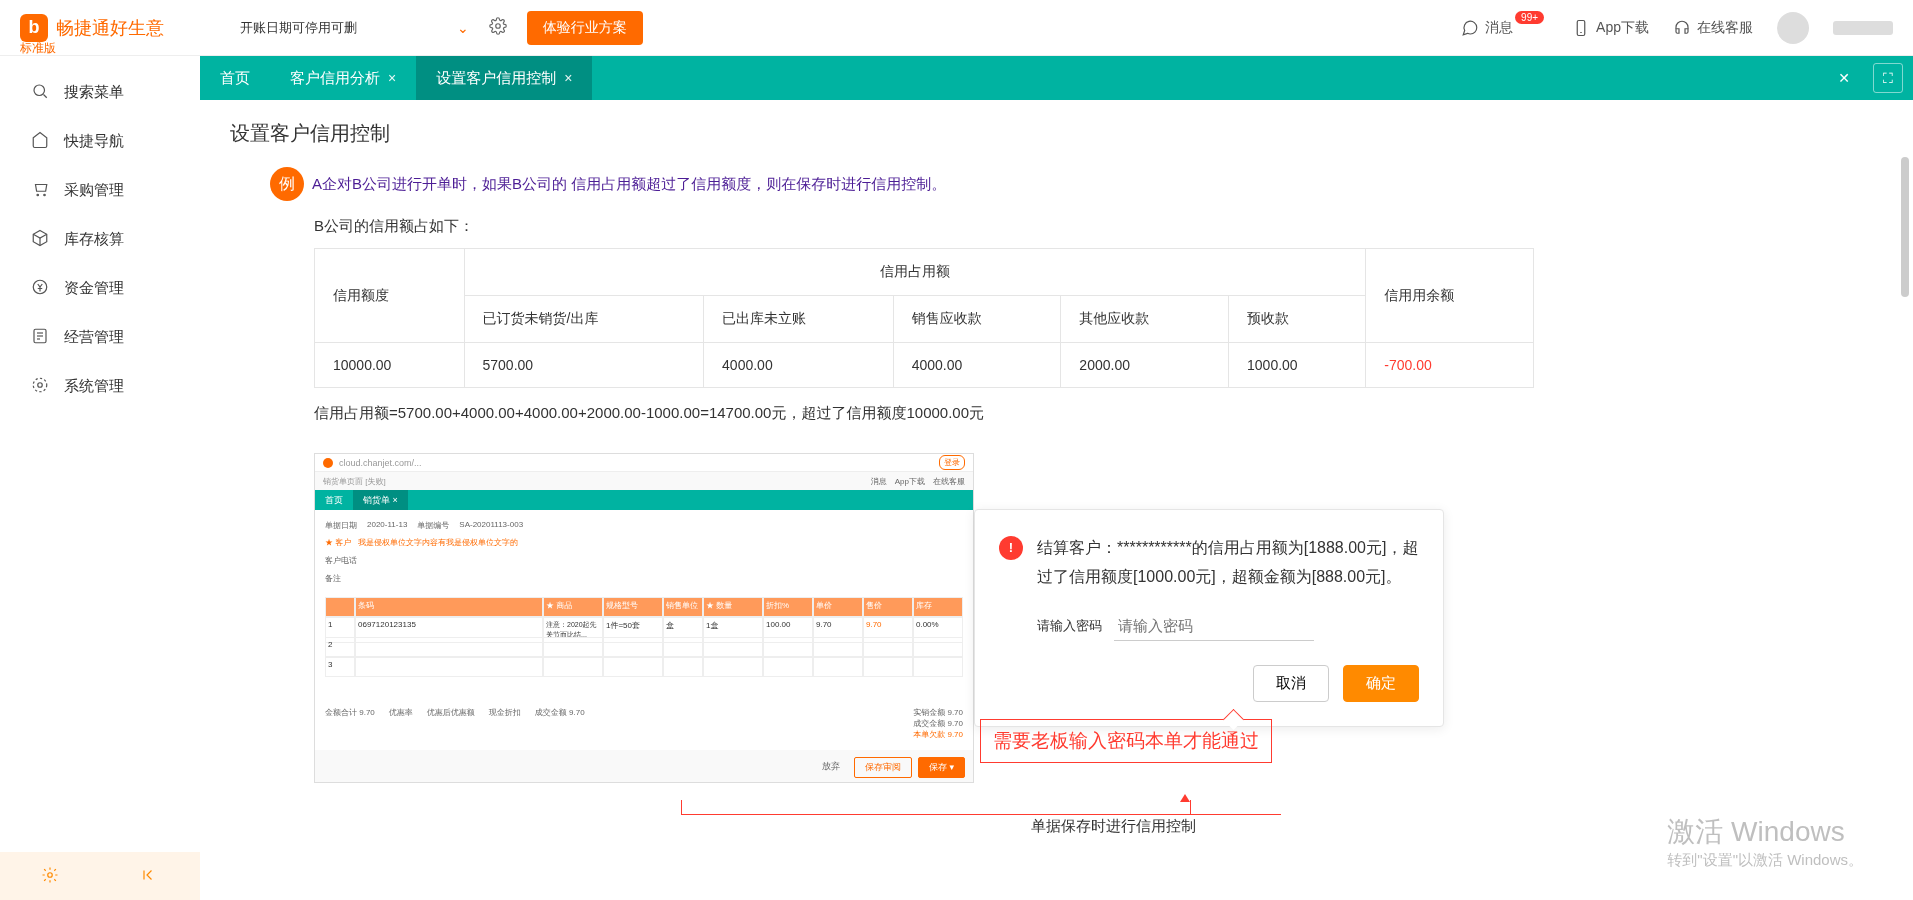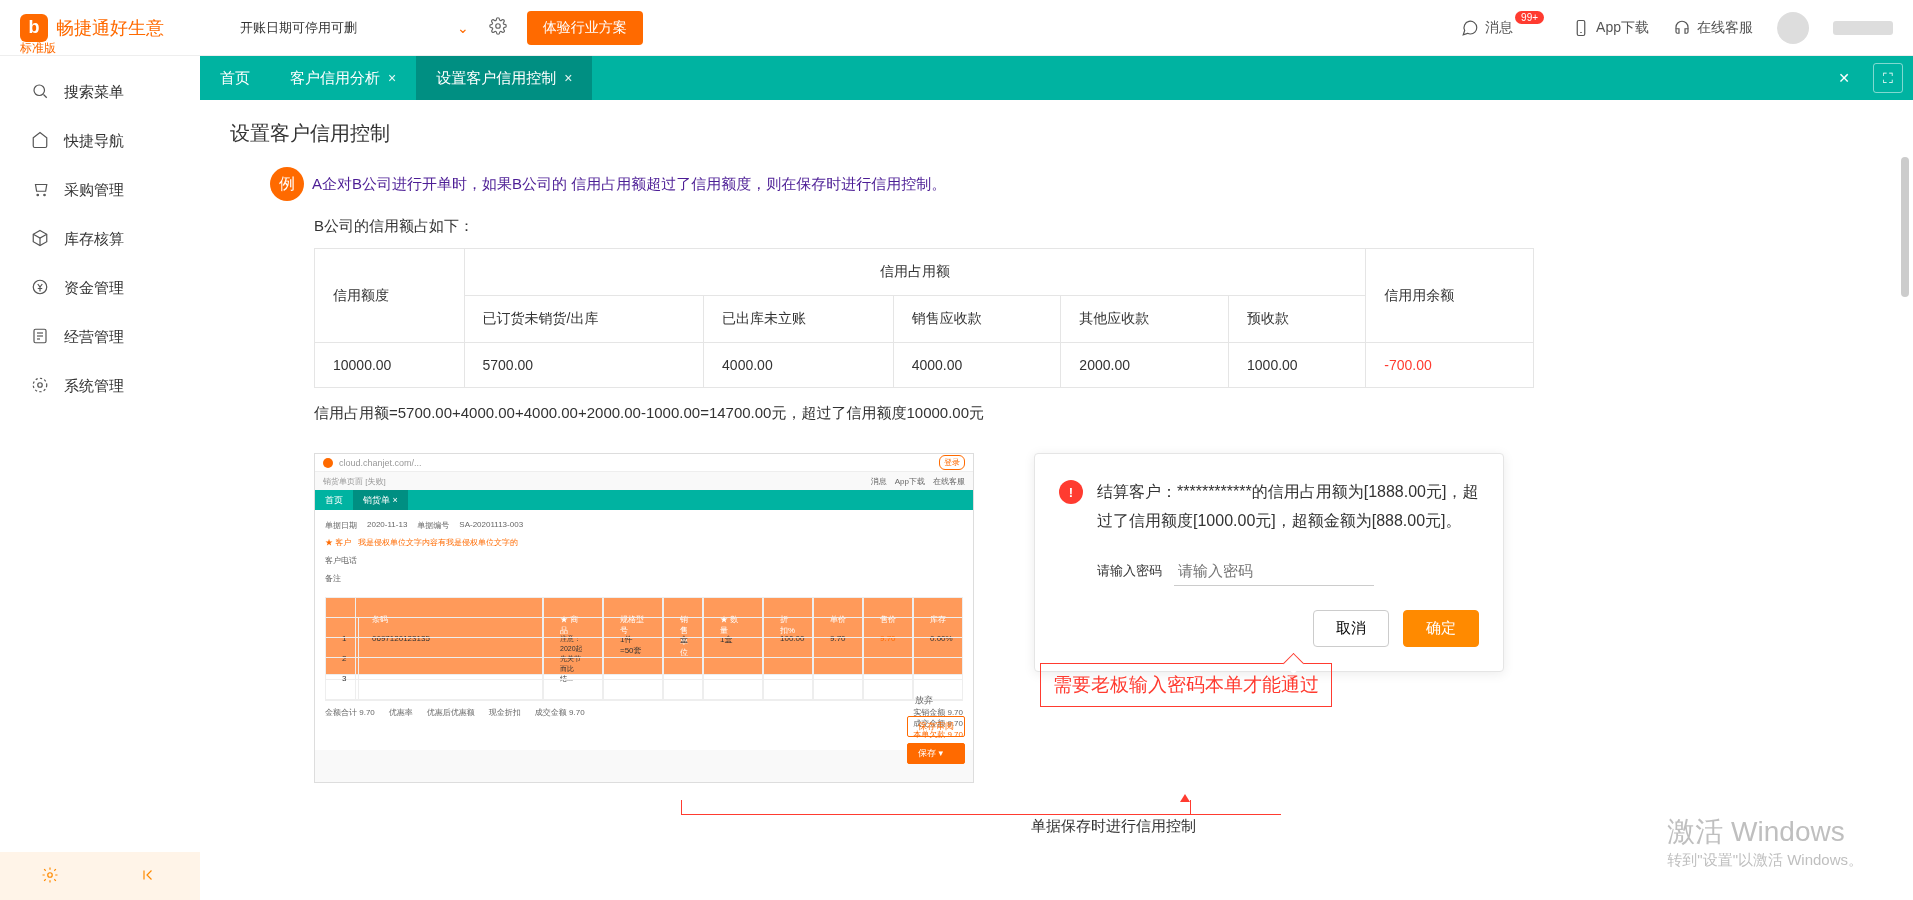--- a/index.html
+++ b/index.html
@@ -47,32 +47,32 @@
 
 .sub-text { font-size: 15px; margin: 16px 0 12px 44px; }
 
 table.credit { border-collapse: collapse; width: 100%; margin-left: 0; max-width: 1220px; font-size:14px;}
 table.credit th, table.credit td { border: 1px solid #e5e5e5; padding: 14px 18px; text-align: left; }
 table.credit th { font-weight: 500; color:#333; background:#fff;}
 table.credit .neg { color: #ff3b30; }
 
 .formula { font-size: 15px; margin: 16px 0 20px 0; }
 
-.screenshot-area { display:flex; gap: 60px; margin-top: 30px; align-items:flex-start;}
+.screenshot-area { display:flex; margin-top: 30px; align-items:center;}
 .fake-screenshot { width: 660px; height: 330px; border:1px solid #ddd; background:#f9f9f9; position:relative; overflow:hidden; font-size:9px;}
 .fake-ss-top { height:18px; background:#fff; border-bottom:1px solid #eee; display:flex; align-items:center; padding:0 8px; gap:6px;}
 .fake-ss-top::before{content:""; width:10px;height:10px;border-radius:50%;background:#ff6a00;}
 .fake-ss-tabs{height:20px;background:#00b3a1; display:flex; align-items:center;}
 .fake-ss-tab{padding:0 10px; color:#fff; font-size:9px; height:100%; display:flex;align-items:center;}
 .fake-ss-tab.on{background:#008f82;}
 .fake-ss-body{padding:10px; background:#fff;}
 .fake-ss-grid{display:grid; grid-template-columns: 30px 1fr 60px 60px 40px 60px 50px 50px 50px 50px; height:20px; font-size:8px;}
-.fake-ss-grid>div{border:1px solid #eee; padding:16px;}
+.fake-ss-grid>div{border:1px solid #eee; padding:2px;}
 .fake-ss-grid.head>div{background:#ff9a5a; color:#fff;}
-.fake-ss-footer{position:absolute; bottom:18px; right:8px; display:flex; gap:6px;flex-direction:column;}
+.fake-ss-footer{position:absolute; bottom:4px; right:8px; display:flex; gap:6px;}
 .fake-mini-btn{padding:3px 10px; border:1px solid #ff6a00; color:#ff6a00; font-size:9px; border-radius:2px;}
 .fake-mini-btn.fill{background:#ff6a00; color:#fff;}
 
 .dialog { width: 470px; border:1px solid #e5e5e5; border-radius:4px; padding: 24px; background:#fff; box-shadow:0 2px 12px rgba(0,0,0,0.08);}
 .dialog-head { display:flex; gap:14px; align-items:flex-start;}
 .dialog-warn-icon{ width:24px;height:24px; border-radius:50%; background:#ff3b30; color:#fff; display:flex;align-items:center;justify-content:center; font-weight:bold; flex-shrink:0; margin-top:2px;}
 .dialog-msg{font-size:16px; line-height:1.8; color:#333;}
 .dialog-input-row{display:flex; align-items:center; gap:12px; margin-top:20px; margin-left:38px;}
 .dialog-input-row input{border:none; border-bottom:1px solid #ccc; padding:6px 4px; font-size:15px; width:200px; outline:none;}
 .dialog-btns{display:flex; justify-content:flex-end; gap:14px; margin-top:24px;}

